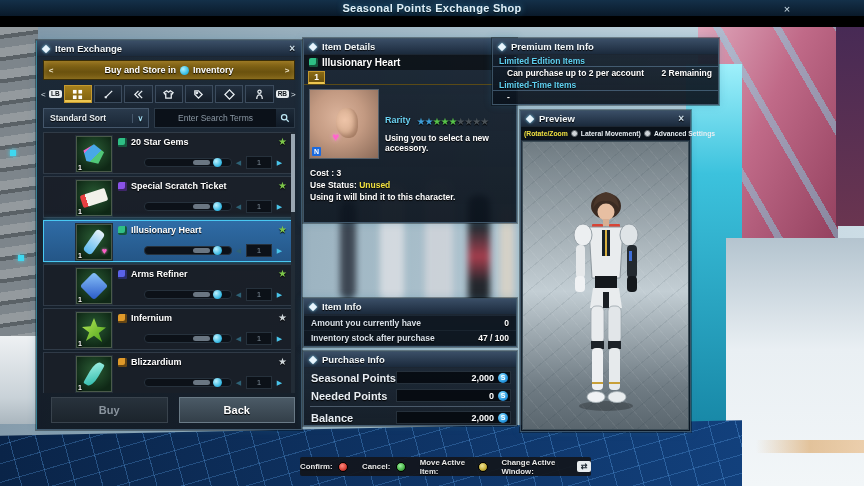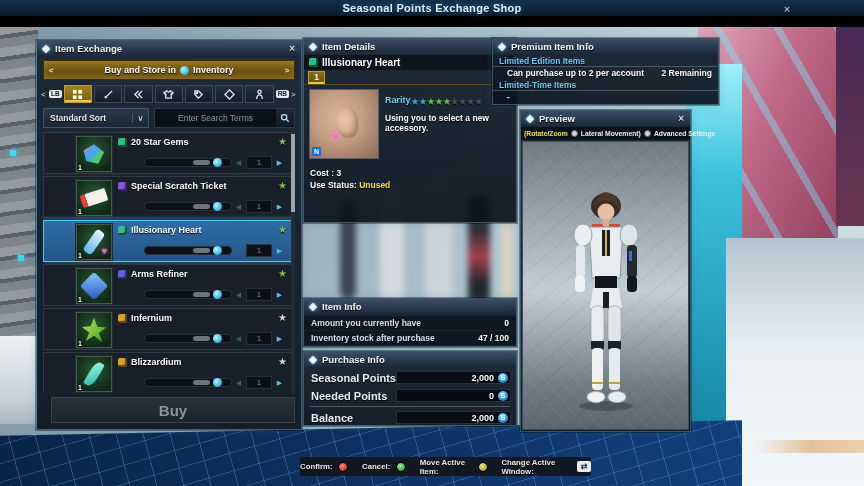--- a/index.html
+++ b/index.html
@@ -131,21 +131,21 @@
     border-radius:3px; background:#6a7682; }
   .slider::after { content:""; position:absolute; left:79%; top:-1px; width:9px; height:9px;
     border-radius:50%; background:radial-gradient(circle at 35% 35%,#bef2ff,#2fb4e0 70%,#0e6e94); }
   .arr { width:13px; text-align:center; font-size:7px; }
   .arr.dim { color:#2e6276; } .arr.lit { color:#49c4ea; }
   .stepval { width:26px; height:13px; background:#0c1118; border:1px solid #26313c;
     font-size:8px; color:#7c8a96; text-align:center; line-height:12px; margin:0 1px; }
   .scrollbar { position:absolute; right:0; top:0; width:4px; height:100%; background:#222c36; }
   .thumb { position:absolute; top:2px; left:0; width:4px; height:78px; background:#9aa7b2; cursor:pointer; }
   .footer { display:flex; gap:3px; margin:4px 6px 6px; height:26px; }
-  .btn { flex:1; display:flex; align-items:center; justify-content:center; font-size:15px;
+  .btn { flex:1; display:flex; align-items:center; justify-content:center; font-size:11px;
     font-weight:bold; cursor:pointer;margin-left:8px; }
   .btn-buy { background:linear-gradient(180deg,#28323c,#1c242c); color:#8a949e; border:1px solid #39434d; }
   .btn-back { background:linear-gradient(180deg,#4b5a66,#333f49); color:#fff; border:1px solid #6a7a86;
     text-shadow:0 1px 1px #000; }
   
   .details { left:303px; top:38px; width:214px; height:185px; }
   .dt-name { display:flex; align-items:center; gap:4px; height:15px; padding:0 5px;
     background:rgba(0,0,0,.5); font-size:10px; font-weight:bold; color:#fff; text-shadow:0 1px 1px #000; }
   .dt-tabrow { height:15px; border-bottom:1px solid #5a4a16; display:flex; align-items:flex-end; padding-left:4px; }
   .slot-tab { width:17px; height:13px; background:linear-gradient(180deg,#8a6a14,#6b520e);
@@ -154,21 +154,21 @@
   .dt-media { display:flex; padding:4px 5px 2px; gap:6px; }
   .dt-img { position:relative; width:70px; height:70px; flex:none; border:1px solid #55606a;
     background:radial-gradient(circle at 42% 40%,#dcb49c 0%,#c39a82 45%,#8a6a58 100%); }
   .ear { position:absolute; left:26px; top:18px; width:22px; height:30px; border-radius:50% 50% 40% 60%;
     background:radial-gradient(circle at 40% 40%,#eec4a8,#caa184); box-shadow:inset -3px -3px 5px rgba(120,80,60,.5); }
   .acc-heart { position:absolute; left:22px; top:40px; font-size:12px; color:#ff66cc;
     text-shadow:0 0 4px #ff9ae0; }
   .n-badge { position:absolute; left:2px; bottom:2px; width:9px; height:9px; background:#1a6ae0;
     color:#fff; font-size:7px; font-weight:bold; text-align:center; line-height:9px; border-radius:1px; }
   .dt-right { flex:1; padding-top:2px; }
-  .rarity-line { display:flex; align-items:center; gap:0; }
+  .rarity-line { display:flex; align-items:center; gap:6px;margin-top:20px; }
   .rarity-lab { font-size:9px; font-weight:bold; color:#6ad0f0; text-shadow:0 1px 1px #000; }
   .rstar { font-size:10px; letter-spacing:-1px; text-shadow:0 1px 1px #000; }
   .dt-desc { margin-top:4px; font-size:8.5px; font-weight:bold; color:#fff; text-shadow:0 1px 1px #000; }
   .dt-cost { padding:6px 6px 0; font-size:8.5px; font-weight:bold; line-height:12px;
     color:#fff; text-shadow:0 1px 1px #000; }
   .unused { color:#f0e040; }
   
   .iinfo { left:303px; top:298px; width:214px; height:49px; }
   .irow { display:flex; height:14px; margin-top:1px; padding:0 7px; align-items:center;
     background:rgba(14,22,32,.85); font-size:8.5px; }
@@ -431,20 +431,21 @@
         </div>
       </div>
 
       <div class="scrollbar">
           <div class="thumb"></div>
         </div>
     </div>
 
     <div class="footer">
       <div class="btn btn-buy">Buy</div>
+      <div class="btn btn-back">Back</div>
     </div>
   </div>
 
   <div class="abs panel details">
     <div class="p-head">
       <span class="dmd"></span>
       <span>Item Details</span>
     </div>
     <div class="dt-name">
       <span class="type-glyph" style="background:#2fbf85"></span>
@@ -466,20 +467,21 @@
         </div>
         <div class="dt-desc">Using you to select a new accessory.</div>
       </div>
     </div>
     <div class="dt-cost">
       <div>Cost : 3</div>
       <div>
         <span>Use Status:</span>
         <span class="unused">Unused</span>
       </div>
+      <div>Using it will bind it to this character.</div>
     </div>
   </div>
 
   <div class="abs panel iinfo">
     <div class="p-head">
       <span class="dmd"></span>
       <span>Item Info</span>
     </div>
     <div class="irow">
         <span class="lab">Amount you currently have</span>

